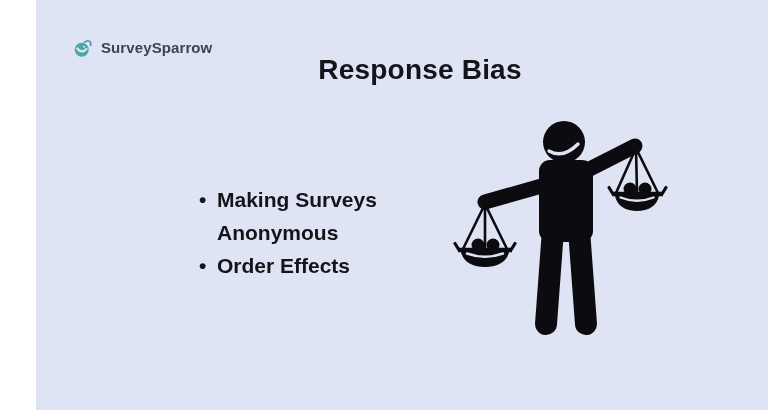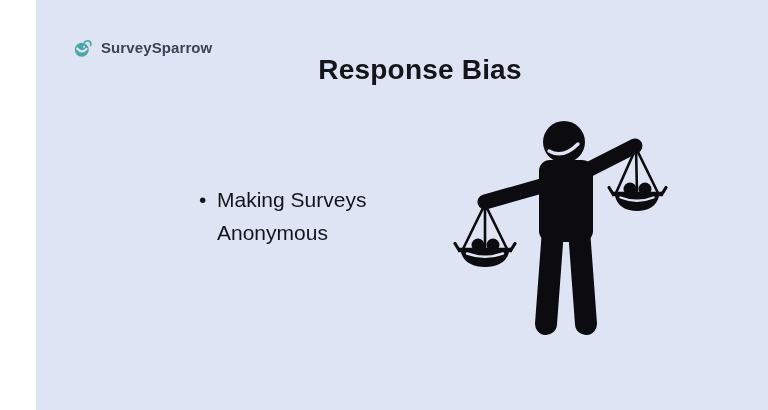--- a/index.html
+++ b/index.html
@@ -52,21 +52,21 @@
     top: 183px;
     width: 205px;
     margin: 0;
     padding: 0;
     list-style: none;
   }
   .bullets li {
     position: relative;
     padding-left: 18px;
     font-size: 21px;
-    font-weight: 400;
+    font-weight: 700;
     line-height: 33px;
     color: #14141b;
   }
   .bullets li::before {
     content: "\2022";
     position: absolute;
     left: 0;
     top: 0;
   }
 
@@ -91,20 +91,21 @@
       <path d="M4.8 13.2 Q 10 19.6 15.4 13.8" fill="none" stroke="#dfe4f5" stroke-width="2.6" stroke-linecap="round"></path>
       <circle cx="12.6" cy="11.2" r="1.1" fill="#dfe4f5"></circle>
     </svg>
     <span class="logo-text">SurveySparrow</span>
   </div>
 
   <h1 class="title">Response Bias</h1>
 
   <ul class="bullets">
     <li>Making Surveys Anonymous</li>
+    <li>Order Effects</li>
   </ul>
 
   <svg class="illustration" viewBox="0 0 272 248" aria-hidden="true">
     <g fill="#0b0b10" stroke="none">
 
       <rect x="103" y="60" width="54" height="82" rx="11"></rect>
 
       <path d="M136 78 L199 46" fill="none" stroke="#0b0b10" stroke-width="15" stroke-linecap="round"></path>
       <path d="M116 83 L49 102" fill="none" stroke="#0b0b10" stroke-width="15" stroke-linecap="round"></path>
 

